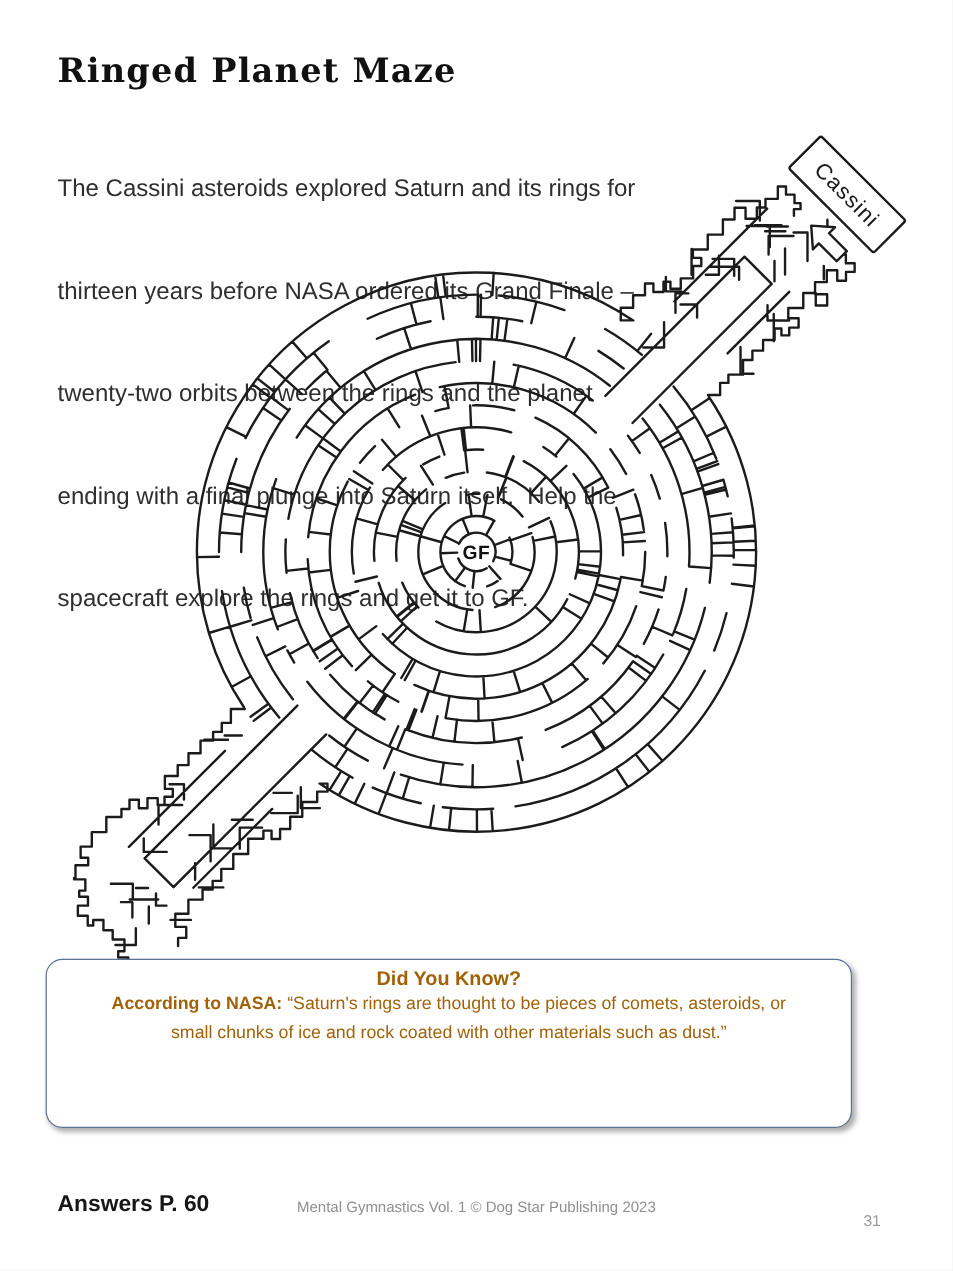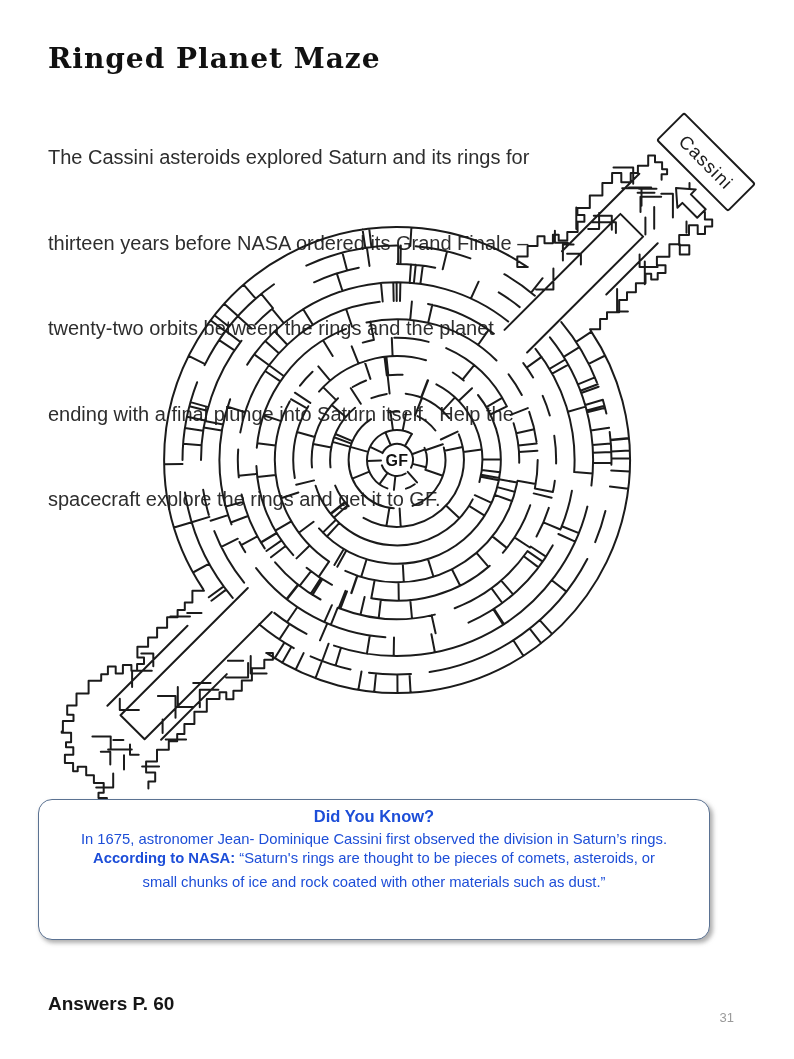--- a/index.html
+++ b/index.html
@@ -15,21 +15,21 @@
   }
   .intro{
     position:absolute;left:48px;top:86px;
     font-size:20px;line-height:28.5px;color:#2e2e2e;white-space:pre;
   }
   .maze-svg{position:absolute;left:0;top:100px;pointer-events:none;}
   .know-box{
     position:absolute;left:38px;top:799px;width:672px;height:141px;
     box-sizing:border-box;border:1.6px solid #5b7292;border-radius:14px;
     background:#fff;box-shadow:2.5px 3px 4px rgba(110,110,110,.55);
-    text-align:center;padding-top:7px;color:#1d4ed8;
+    text-align:center;padding-top:7px;color:#a16207;
   }
   .know-title{font-size:16.5px;font-weight:bold;}
   .know-fact{font-size:14.8px;margin-top:5px;white-space:nowrap;}
   .know-quote{font-size:14.8px;line-height:23.5px;}
   .know-quote div{white-space:nowrap;}
   .footer-answers{
     position:absolute;left:48px;top:993px;
     font-family:Liberation Sans, sans-serif;font-weight:bold;font-size:19px;color:#161616;
   }
   .footer-credit{
@@ -65,26 +65,26 @@
 
     <g id="entrance-arrow" transform="translate(676,88) rotate(45)">
       <path d="M0 0 L15 -13 L15 -6 L36 -6 L36 6 L15 6 L15 13 Z" fill="#ffffff" stroke="#1b1b1b" stroke-width="2" stroke-linejoin="round"></path>
     </g>
 
     <text id="gf-label" x="397" y="366" text-anchor="middle" font-family="Liberation Sans, sans-serif" font-size="16" font-weight="bold" fill="#111" letter-spacing="0.5">GF</text>
   </svg>
 
   <div class="know-box">
     <div class="know-title">Did You Know?</div>
-    <div class="know-fact">In 1675, astronomer Jean- Dominique Cassini first observed the division in Saturn’s rings.</div>
     <div class="know-quote">
       <div>
         <b>According to NASA:</b>
         <span>“Saturn's rings are thought to be pieces of comets, asteroids, or</span>
       </div>
       <div>small chunks of ice and rock coated with other materials such as dust.”</div>
     </div>
   </div>
 
   <div class="footer-answers">Answers P. 60</div>
+  <div class="footer-credit">Mental Gymnastics Vol. 1 © Dog Star Publishing 2023</div>
   <div class="footer-page">31</div>
 
 </div>
 
 </body></html>

